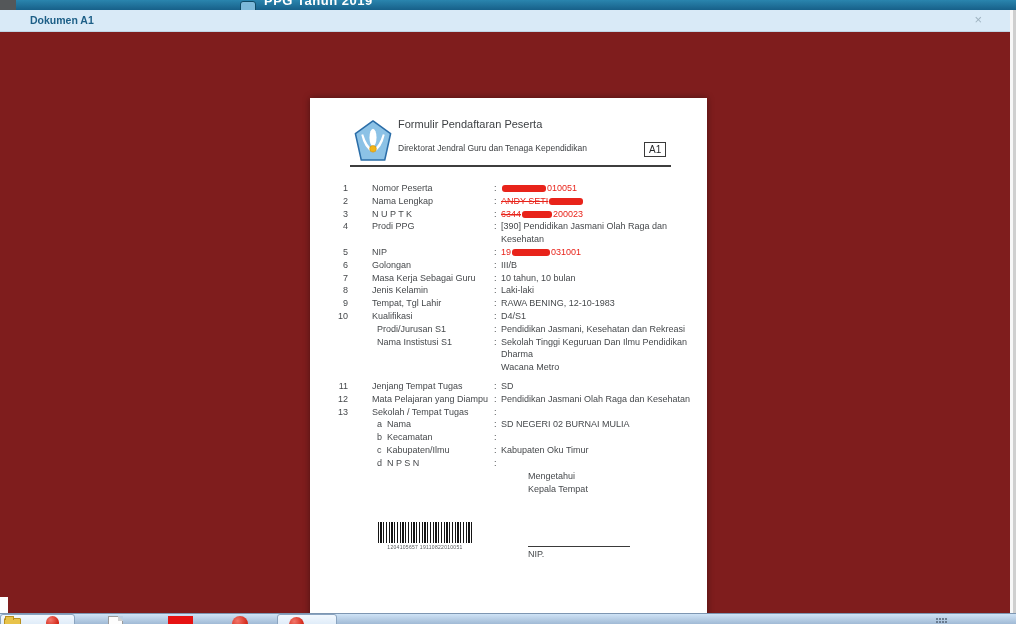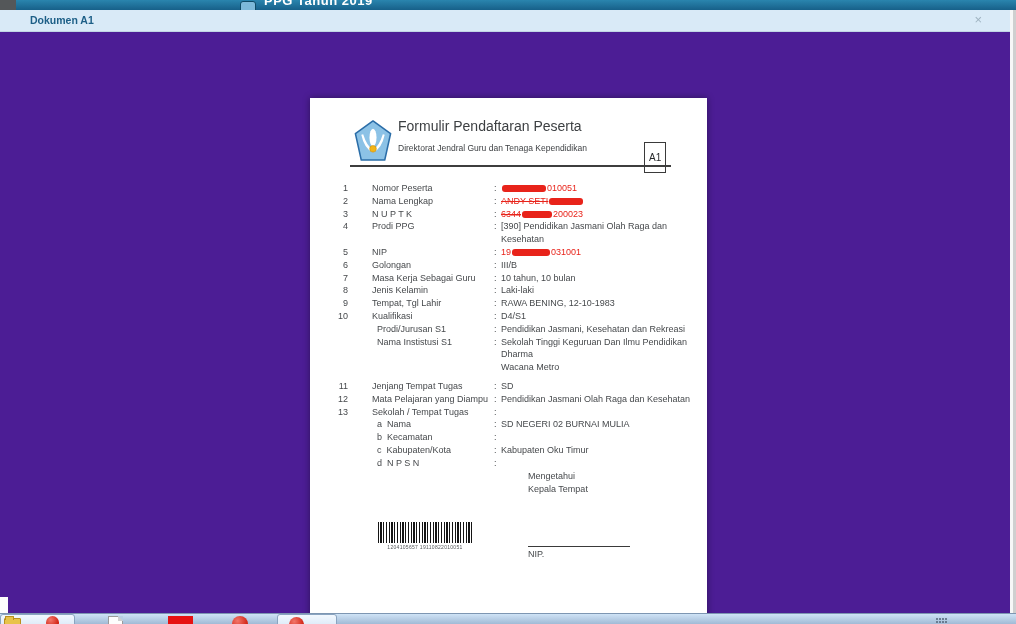--- a/index.html
+++ b/index.html
@@ -8,40 +8,40 @@
 
   
   .topbar{position:absolute;left:16px;top:0;width:1016px;height:10px;overflow:hidden;
           background:linear-gradient(#2a85ae,#176089);}
   .topbar-logo{position:absolute;left:224px;top:1px;width:14px;height:12px;border-radius:3px;
           background:#7db9d9;border:1px solid #0f4b66;}
   .topbar-title{position:absolute;left:248px;top:-7px;color:#fff;font-weight:bold;
           font-size:13px;letter-spacing:.5px;white-space:nowrap;}
 
   
-  .modal{position:absolute;left:0;top:10px;width:1010px;height:603px;background:#4c1d95;}
+  .modal{position:absolute;left:0;top:10px;width:1010px;height:603px;background:#7f1d1d;}
   .modal-header{position:absolute;left:0;top:0;width:100%;height:21px;background:#d9eaf7;
           border-bottom:1px solid #c0d5e4;}
   .modal-title{position:absolute;left:30px;top:4px;font-size:10.5px;font-weight:bold;color:#1d5f87;}
   .modal-close{position:absolute;right:28px;top:3px;font-size:13px;color:#9fb3c0;cursor:pointer;
           line-height:14px;}
   .right-strip{position:absolute;left:1010px;top:10px;width:6px;height:603px;
           background:linear-gradient(90deg,#f7f7f7 0 3px,#cfcfcf 3px 6px);}
   .left-sliver{position:absolute;left:0;top:597px;width:8px;height:16px;background:#fdfdfd;}
 
   
   .page{position:absolute;left:310px;top:88px;width:397px;height:524px;background:#fff;
         box-shadow:0 0 7px rgba(0,0,0,.4);color:#46494c;}
   .doc-logo{position:absolute;left:43px;top:22px;width:40px;height:43px;}
-  .doc-line1{position:absolute;left:88px;top:20px;font-size:14px;color:#3c3f42;}
+  .doc-line1{position:absolute;left:88px;top:20px;font-size:11px;color:#3c3f42;}
   .doc-line2{position:absolute;left:88px;top:30px;font-size:10.5px;font-weight:bold;
         font-family:"Liberation Serif",serif;color:#26282a;white-space:nowrap;}
   .doc-line3{position:absolute;left:88px;top:45px;font-size:8.5px;color:#3c3f42;}
   .doc-badge{position:absolute;left:334px;top:44px;border:1px solid #3a3a3a;
-        padding:9px 4px;font-size:10px;color:#26282a;}
+        padding:1px 4px;font-size:10px;color:#26282a;}
   .doc-rule{position:absolute;left:40px;right:36px;top:67px;height:2px;background:#3d3d3d;}
 
   
   .form{position:absolute;left:8px;top:84px;right:4px;font-size:9px;color:#46494c;}
   .row{display:flex;line-height:12.8px;min-height:12.8px;}
   .row.gap{margin-top:6px;}
   .no{width:30px;text-align:right;flex:0 0 auto;}
   .lbl{margin-left:24px;width:122px;flex:0 0 auto;white-space:pre;}
   .lbl.indent{padding-left:5px;width:117px;}
   .colon{width:7px;flex:0 0 auto;}
@@ -216,21 +216,21 @@
             <span class="val"><span>SD NEGERI 02 BURNAI MULIA</span></span>
           </div>
           <div class="row">
             <span class="no"></span>
             <span class="lbl indent">b  Kecamatan</span>
             <span class="colon">:</span>
             <span class="val"></span>
           </div>
           <div class="row">
             <span class="no"></span>
-            <span class="lbl indent">c  Kabupaten/Kota</span>
+            <span class="lbl indent">c  Kabupaten/Ilmu</span>
             <span class="colon">:</span>
             <span class="val"><span>Kabupaten Oku Timur</span></span>
           </div>
           <div class="row">
             <span class="no"></span>
             <span class="lbl indent">d  N P S N</span>
             <span class="colon">:</span>
             <span class="val"></span>
           </div>
         </div>

